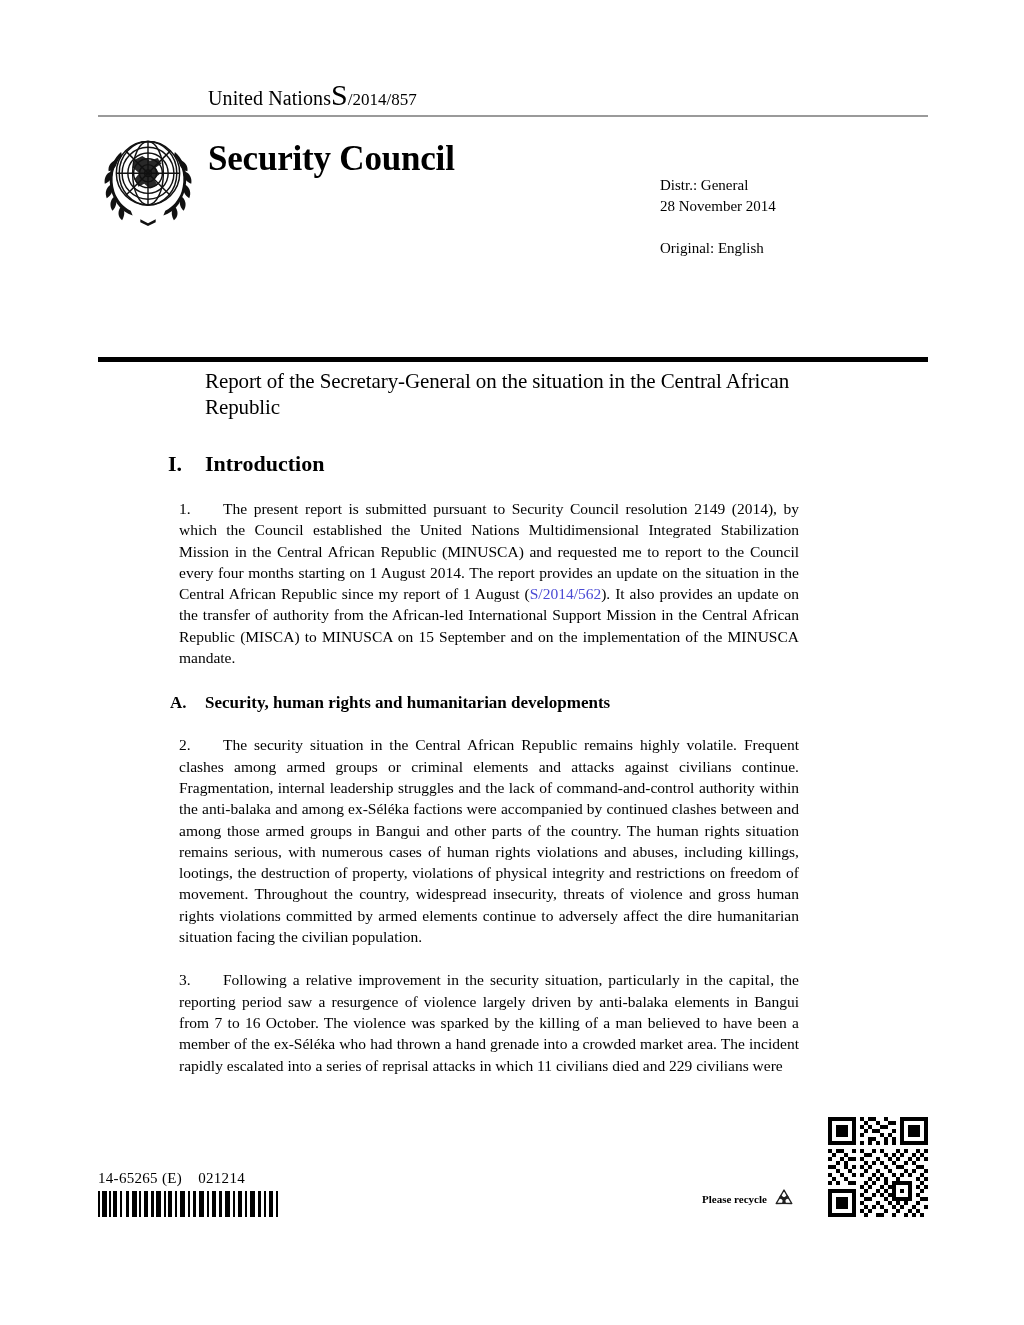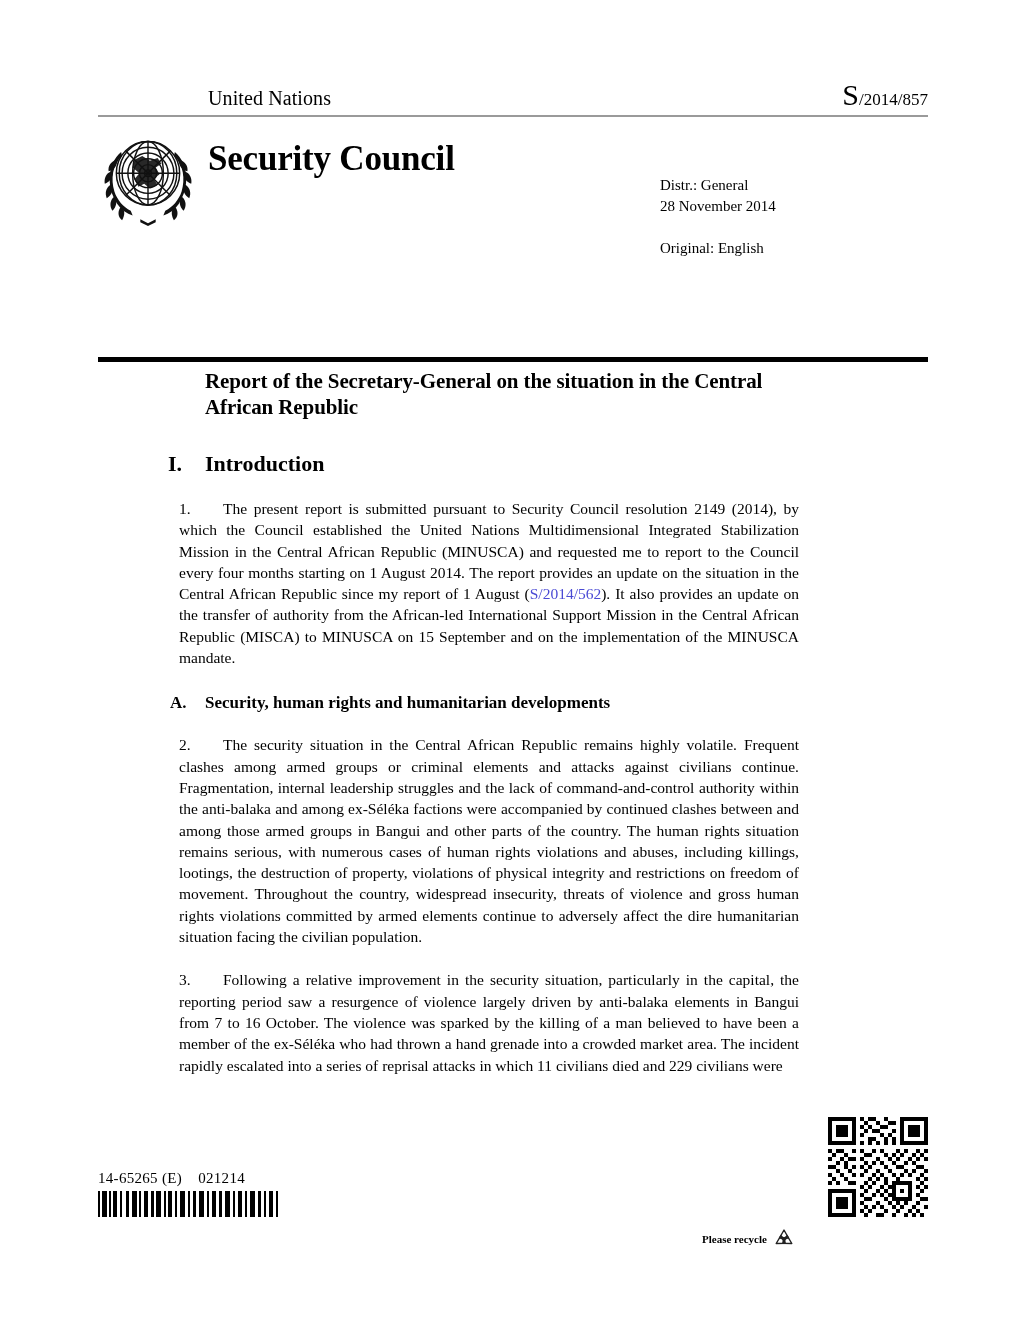--- a/index.html
+++ b/index.html
@@ -26,21 +26,20 @@
   
   .masthead {
     position: absolute;
     left: 98px;
     top: 82px;
     width: 830px;
   }
   .mast-top {
     display: flex;
     align-items: flex-end;
-    justify-content: space-between;
     height: 28px;
   }
   .org-name {
     font-size: 20px;
     letter-spacing: 0.1px;
     line-height: 24px;
     padding-left: 110px;
   }
   .doc-symbol {
     font-size: 17px;
@@ -105,21 +104,21 @@
     position: absolute;
     left: 98px;
     top: 368px;
     width: 830px;
   }
 
   .doc-title {
     margin-left: 107px;
     width: 600px;
     font-size: 21px;
-    font-weight: bold;
+    font-weight: normal;
     line-height: 26px;
     letter-spacing: -0.1px;
   }
 
   
   .h-roman {
     display: flex;
     margin-top: 30px;
     font-size: 22px;
     font-weight: bold;
@@ -185,21 +184,20 @@
     width: 182px;
     height: 26px;
   }
   .recycle {
     position: absolute;
     left: 604px;
     top: 18px;
     display: flex;
     align-items: center;
     gap: 4px;
-    margin-top: 40px;
   }
   .recycle-text {
     font-size: 11px;
     font-weight: bold;
     line-height: 13px;
   }
   .qr {
     position: absolute;
     left: 730px;
     top: -52px;

